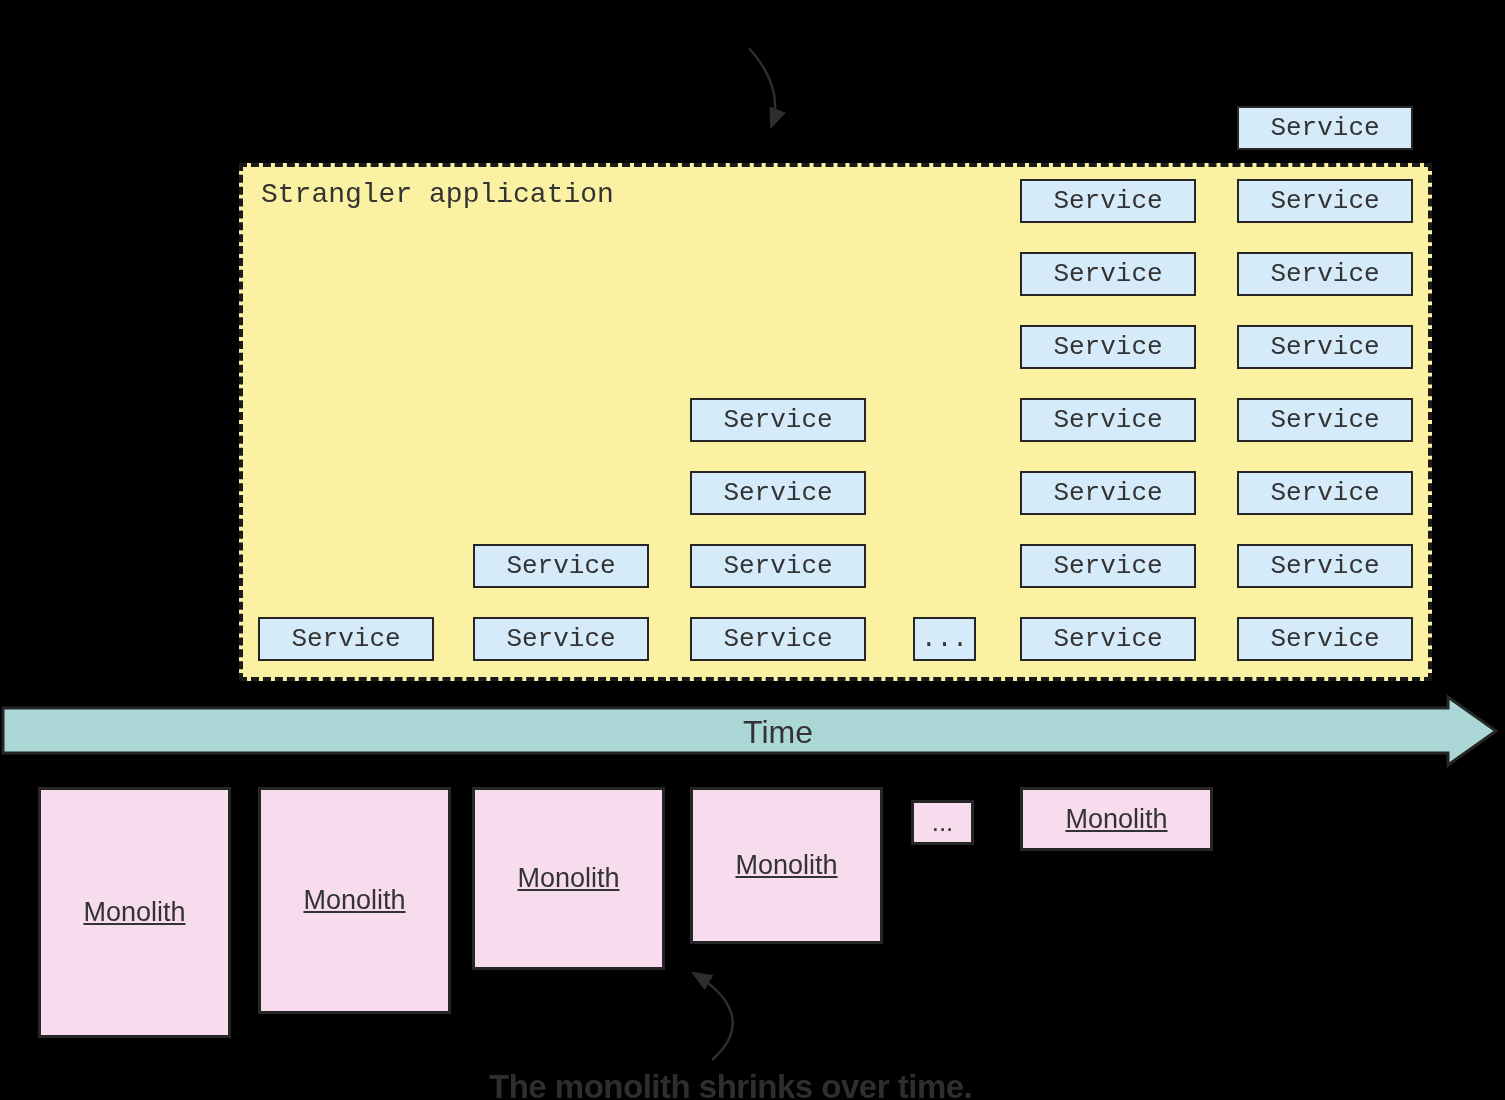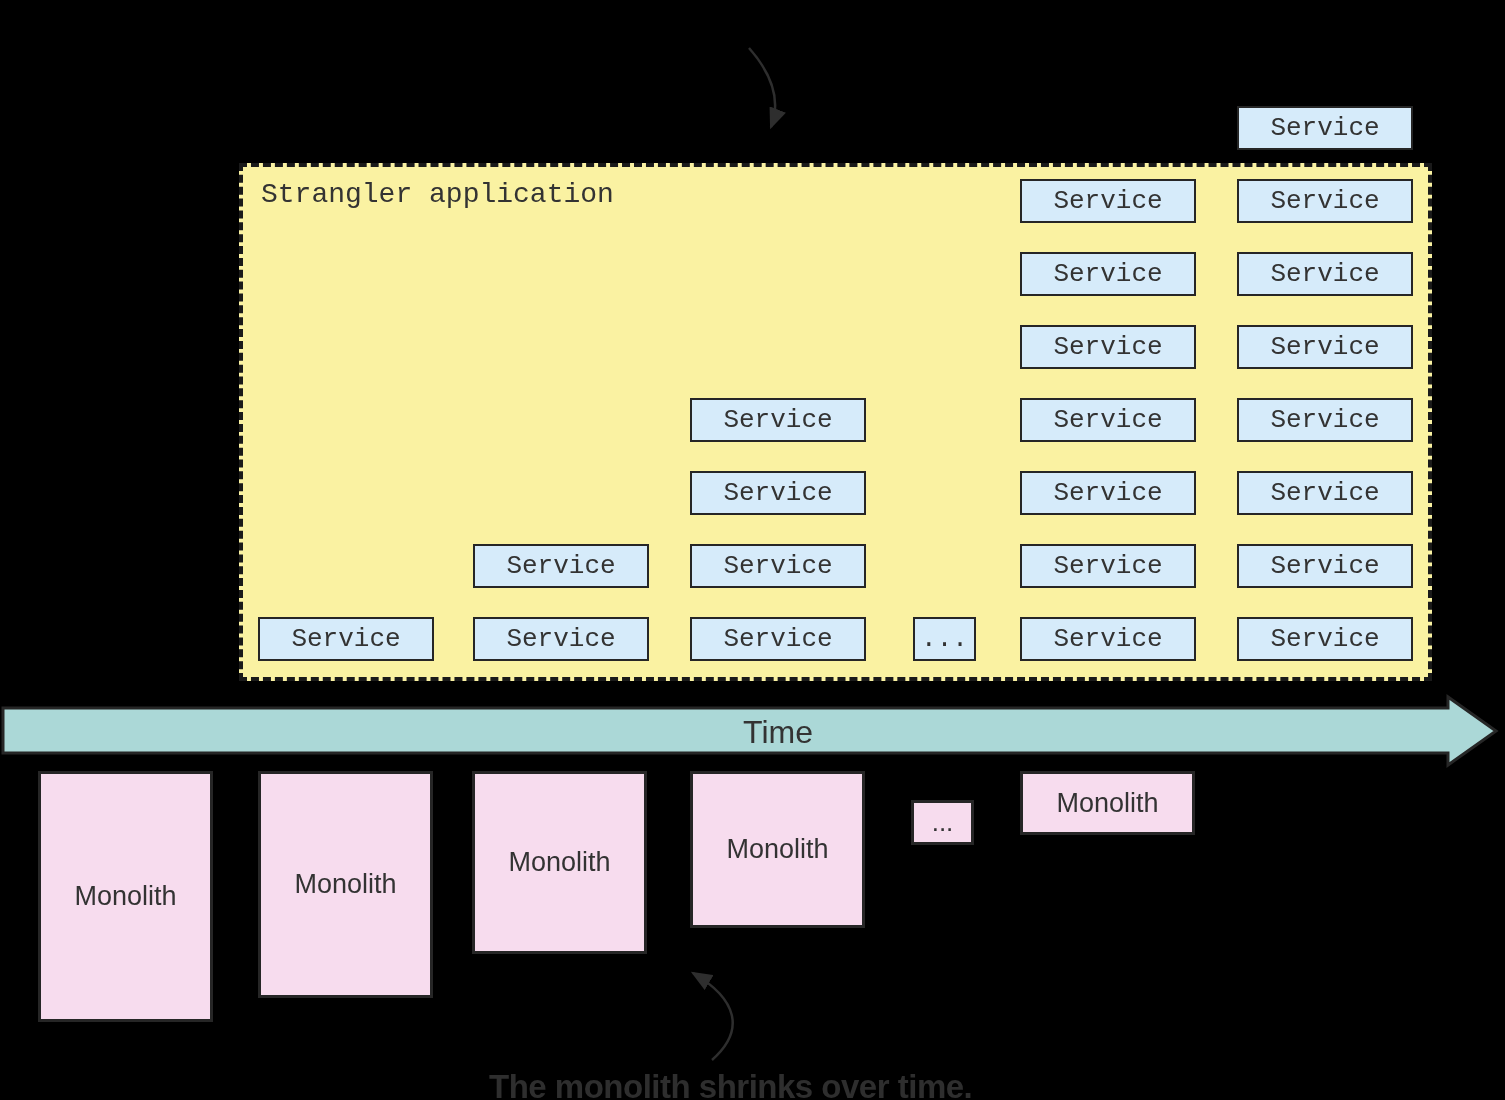--- a/index.html
+++ b/index.html
@@ -78,26 +78,26 @@
   #time-label{
     position:absolute;
     left:678px;top:714px;width:200px;
     text-align:center;
     font-size:32px;color:var(--text);
   }
 
   
   .monolith-box{
     position:absolute;
-    top:771px;
-    width:175px;
+    top:787px;
+    width:193px;
     background:var(--pink);
     border:3px solid var(--border);
     display:flex;align-items:center;justify-content:center;
-    font-size:27px;color:var(--text);
+    font-size:27px;color:var(--text);text-decoration:underline;
   }
   #monolith-ellipsis{
     position:absolute;
     left:911px;top:800px;width:63px;height:45px;
     background:var(--pink);
     border:3px solid var(--border);
     display:flex;align-items:center;justify-content:center;
     font-size:26px;color:var(--text);
   }
 </style>

